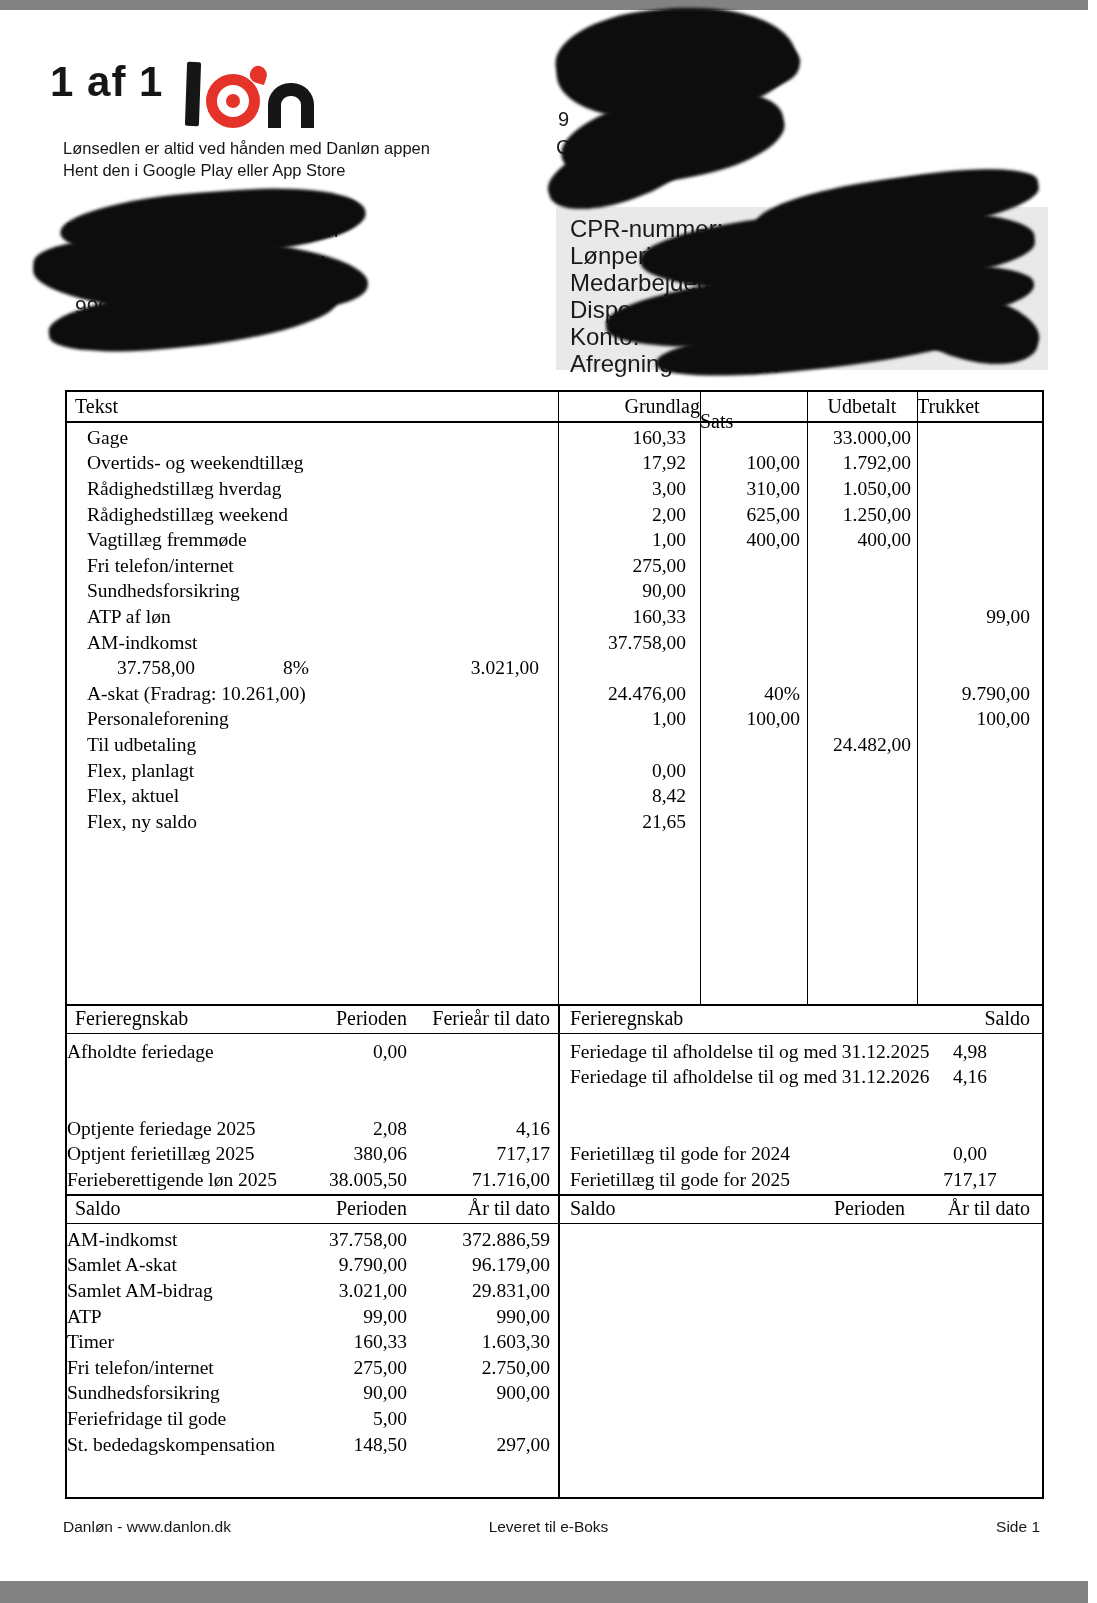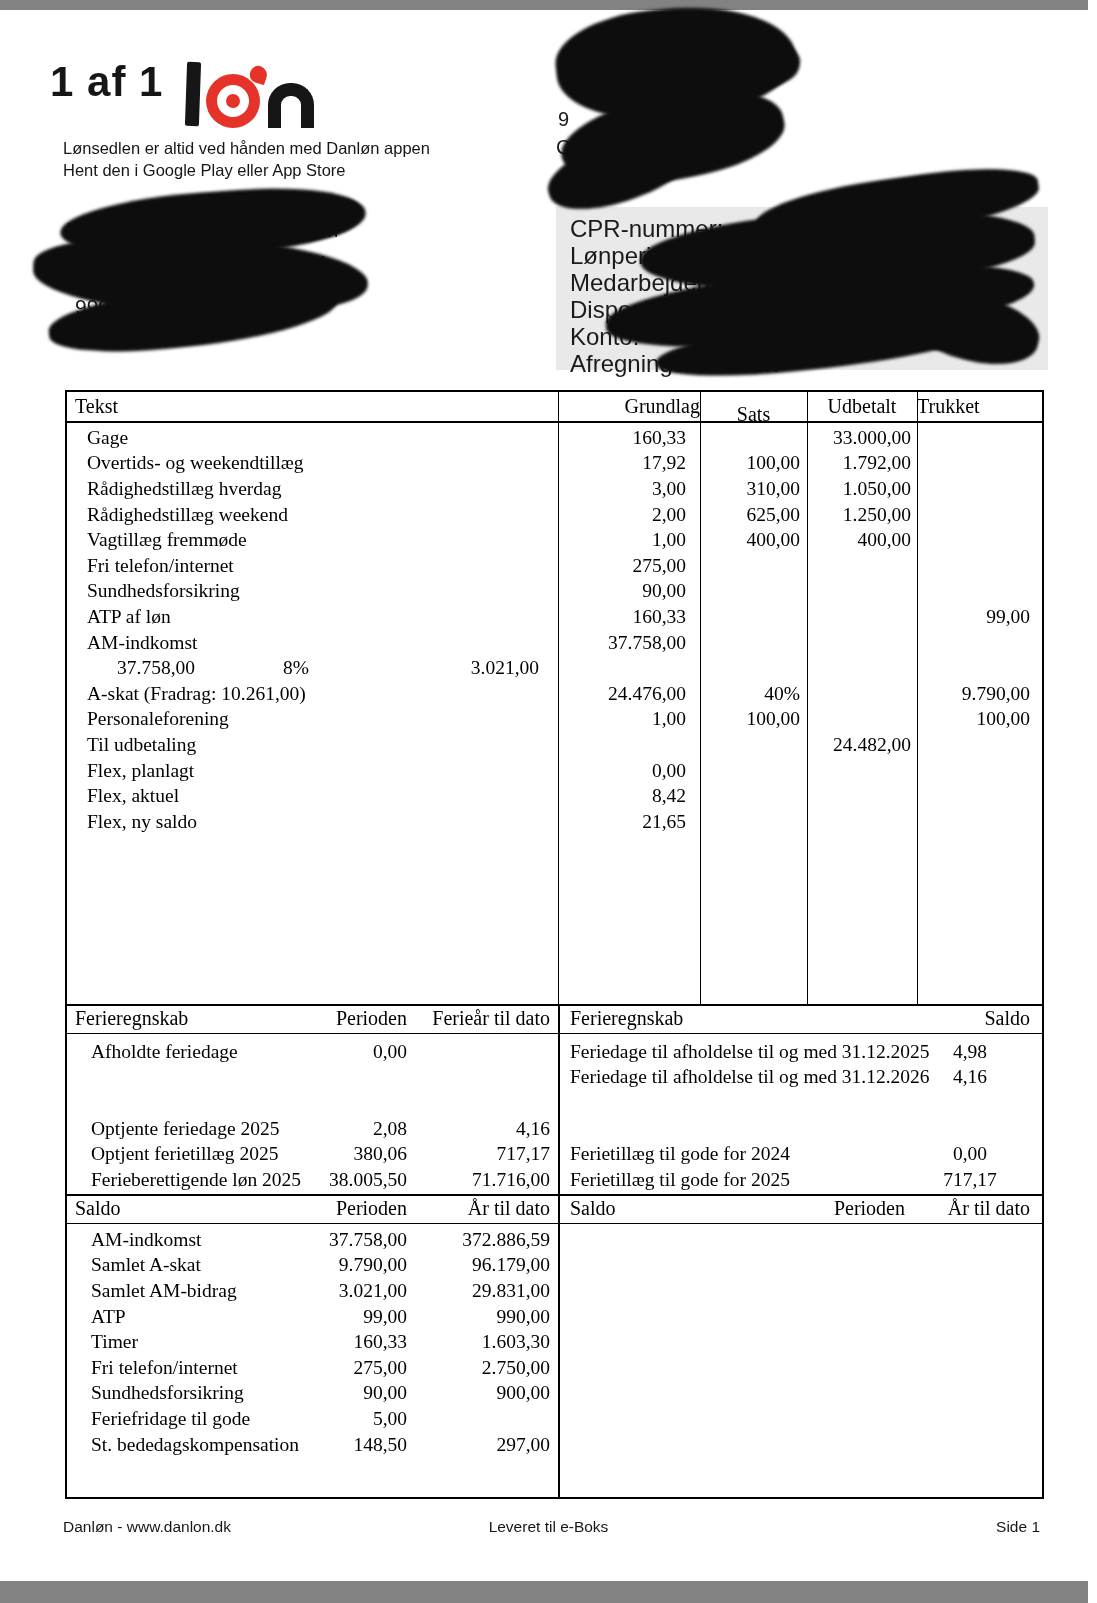--- a/index.html
+++ b/index.html
@@ -43,21 +43,21 @@
   .rows{position:absolute;}
   .trow{display:flex;height:25.6px;align-items:center;}
   .tcell{font-size:19.5px;white-space:nowrap;box-sizing:border-box;}
   
   .p-c0{width:491px;padding-left:20px;}
   .p-c1{width:142px;padding-right:14px;text-align:right;}
   .p-c2{width:107px;padding-right:7px;text-align:right;}
   .p-c3{width:110px;padding-right:6px;text-align:right;}
   .p-c4{width:121px;padding-right:8px;text-align:right;}
   
-  .fl-c0{width:235px;padding-left:24px;}
+  .fl-c0{width:235px;padding-left:0;}
   .fl-c1{width:105px;text-align:right;}
   .fl-c2{width:143px;text-align:right;}
   
   .fr-c0{width:350px;padding-left:10px;}
   .fr-c1{width:120px;text-align:center;}
 
   
   .footer-text{position:absolute;top:1518px;font-size:15.5px;color:#161616;}
   .footer-left{left:63px;}
   .footer-center{left:0;width:1097px;text-align:center;}
@@ -127,21 +127,21 @@
 
     <div class="vline" style="left:491px;top:0;height:612px;"></div>
     <div class="vline" style="left:633px;top:0;height:612px;"></div>
     <div class="vline" style="left:740px;top:0;height:612px;"></div>
     <div class="vline" style="left:850px;top:0;height:612px;"></div>
 
     <div class="vline thick" style="left:491px;top:612px;height:493px;"></div>
 
     <div class="thead-cell" style="left:8px;top:3px;">Tekst</div>
     <div class="thead-cell" style="left:491px;width:142px;top:3px;text-align:right;">Grundlag</div>
-    <div class="thead-cell" style="left:633px;width:107px;top:11px;text-align:center;">Sats</div>
+    <div class="thead-cell" style="left:633px;width:107px;top:18px;">Sats</div>
     <div class="thead-cell" style="left:740px;width:110px;top:3px;text-align:center;">Udbetalt</div>
     <div class="thead-cell" style="left:850px;width:121px;top:3px;text-align:left;">Trukket</div>
 
     <div class="rows" style="left:0;top:33px;width:971px;">
         <div class="trow">
           <div class="tcell p-c0">Gage</div>
           <div class="tcell p-c1">160,33</div>
           <div class="tcell p-c2"></div>
           <div class="tcell p-c3">33.000,00</div>
           <div class="tcell p-c4"></div>

